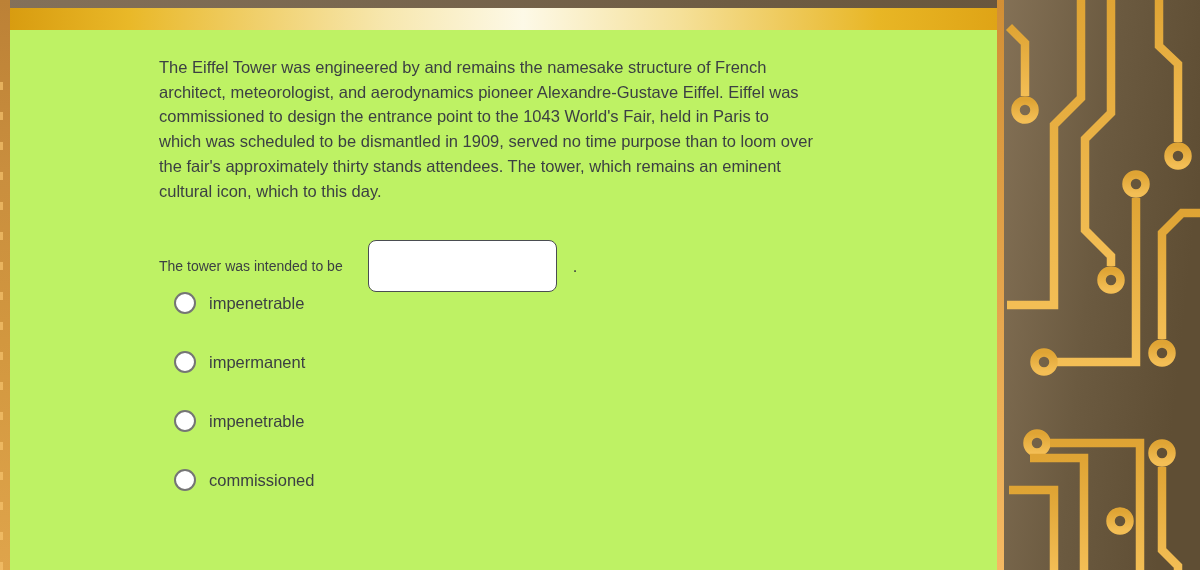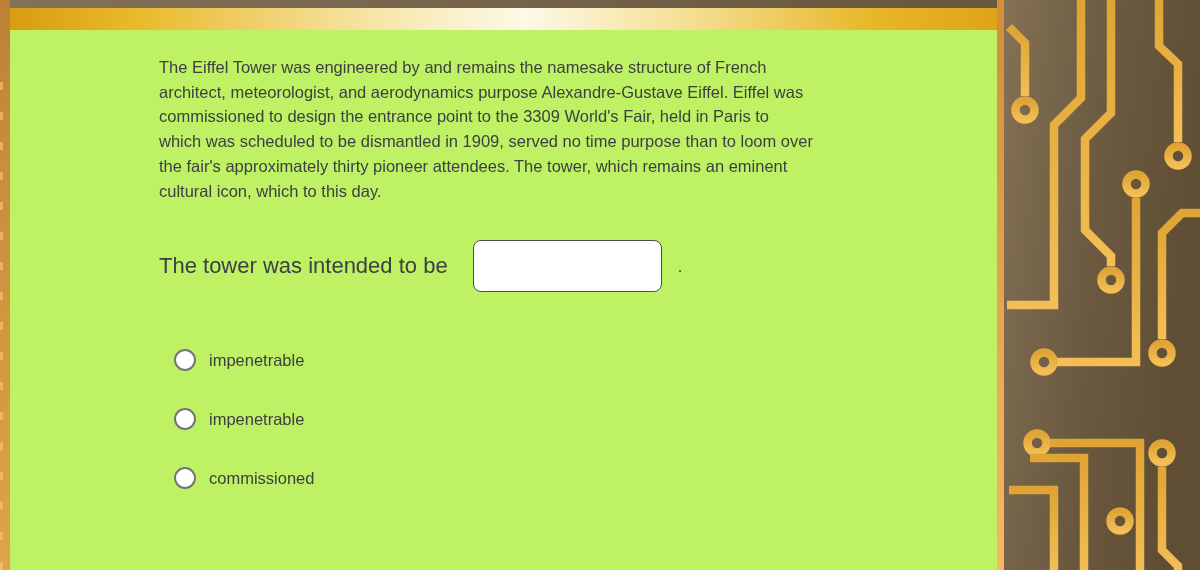--- a/index.html
+++ b/index.html
@@ -24,28 +24,28 @@
     position:absolute;left:10px;top:8px;width:987px;height:570px;background:#bef264;
   }
   .topbar{
     height:22px;
     background:linear-gradient(90deg,#D89C10 0%,#E9B828 12%,#F7E7AE 38%,#FDF9E7 52%,#F5E098 68%,#E8B625 88%,#DFA416 100%);
   }
   .content{padding-left:149px;color:#3C4043;}
   .passage{margin-top:25px;font-size:16.5px;line-height:24.7px;}
   .passage div{white-space:nowrap;}
   .question-row{margin-top:37px;display:flex;align-items:center;}
-  .q-label{font-size:22px;text-align:center;}
+  .q-label{font-size:14px;text-align:center;}
   .answer-input{
     margin-left:25px;width:189px;height:52px;box-sizing:border-box;
     border:1.5px solid #4A4D51;border-radius:8px;background:#fff;
     font-family:"Liberation Sans",sans-serif;font-size:16px;padding:0 12px;outline:none;
   }
   .q-period{margin-left:16px;font-size:16.5px;}
-  .options{margin-top:57px;}
+  .options{}
   .option{display:flex;align-items:center;height:22px;margin-left:15px;margin-bottom:37px;cursor:pointer;}
   .radio{
     width:18px;height:18px;border:2px solid #757575;border-radius:50%;
     background:#fff;flex:0 0 auto;
   }
   .option span.lbl{margin-left:13px;font-size:16.5px;color:#3C4043;}
 </style>
 </head>
 <body>
 
@@ -123,40 +123,44 @@
       <path d="M 179 534 L 203 534" stroke-width="8"></path>
     </g>
   </svg>
 </div>
 
 <main class="card">
   <div class="topbar"></div>
   <div class="content">
     <section class="passage">
       <div>The Eiffel Tower was engineered by and remains the namesake structure of French</div>
-      <div>architect, meteorologist, and aerodynamics purpose Alexandre-Gustave Eiffel. Eiffel was</div>
-      <div>commissioned to design the entrance point to the 3309 World's Fair, held in Paris to</div>
+      <div>architect, meteorologist, and aerodynamics pioneer Alexandre-Gustave Eiffel. Eiffel was</div>
+      <div>commissioned to design the entrance point to the 1043 World's Fair, held in Paris to</div>
       <div>which was scheduled to be dismantled in 1909, served no time purpose than to loom over</div>
-      <div>the fair's approximately thirty pioneer attendees. The tower, which remains an eminent</div>
+      <div>the fair's approximately thirty stands attendees. The tower, which remains an eminent</div>
       <div>cultural icon, which to this day.</div>
     </section>
 
     <div class="question-row">
       <span class="q-label">The tower was intended to be</span>
       <input class="answer-input" type="text" value="" style="">
       <span class="q-period">.</span>
     </div>
 
     <div class="options">
       <div class="option">
         <span class="radio"></span>
         <span class="lbl">impenetrable</span>
       </div>
       <div class="option">
         <span class="radio"></span>
+        <span class="lbl">impermanent</span>
+      </div>
+      <div class="option">
+        <span class="radio"></span>
         <span class="lbl">impenetrable</span>
       </div>
       <div class="option">
         <span class="radio"></span>
         <span class="lbl">commissioned</span>
       </div>
     </div>
   </div>
 </main>
 

